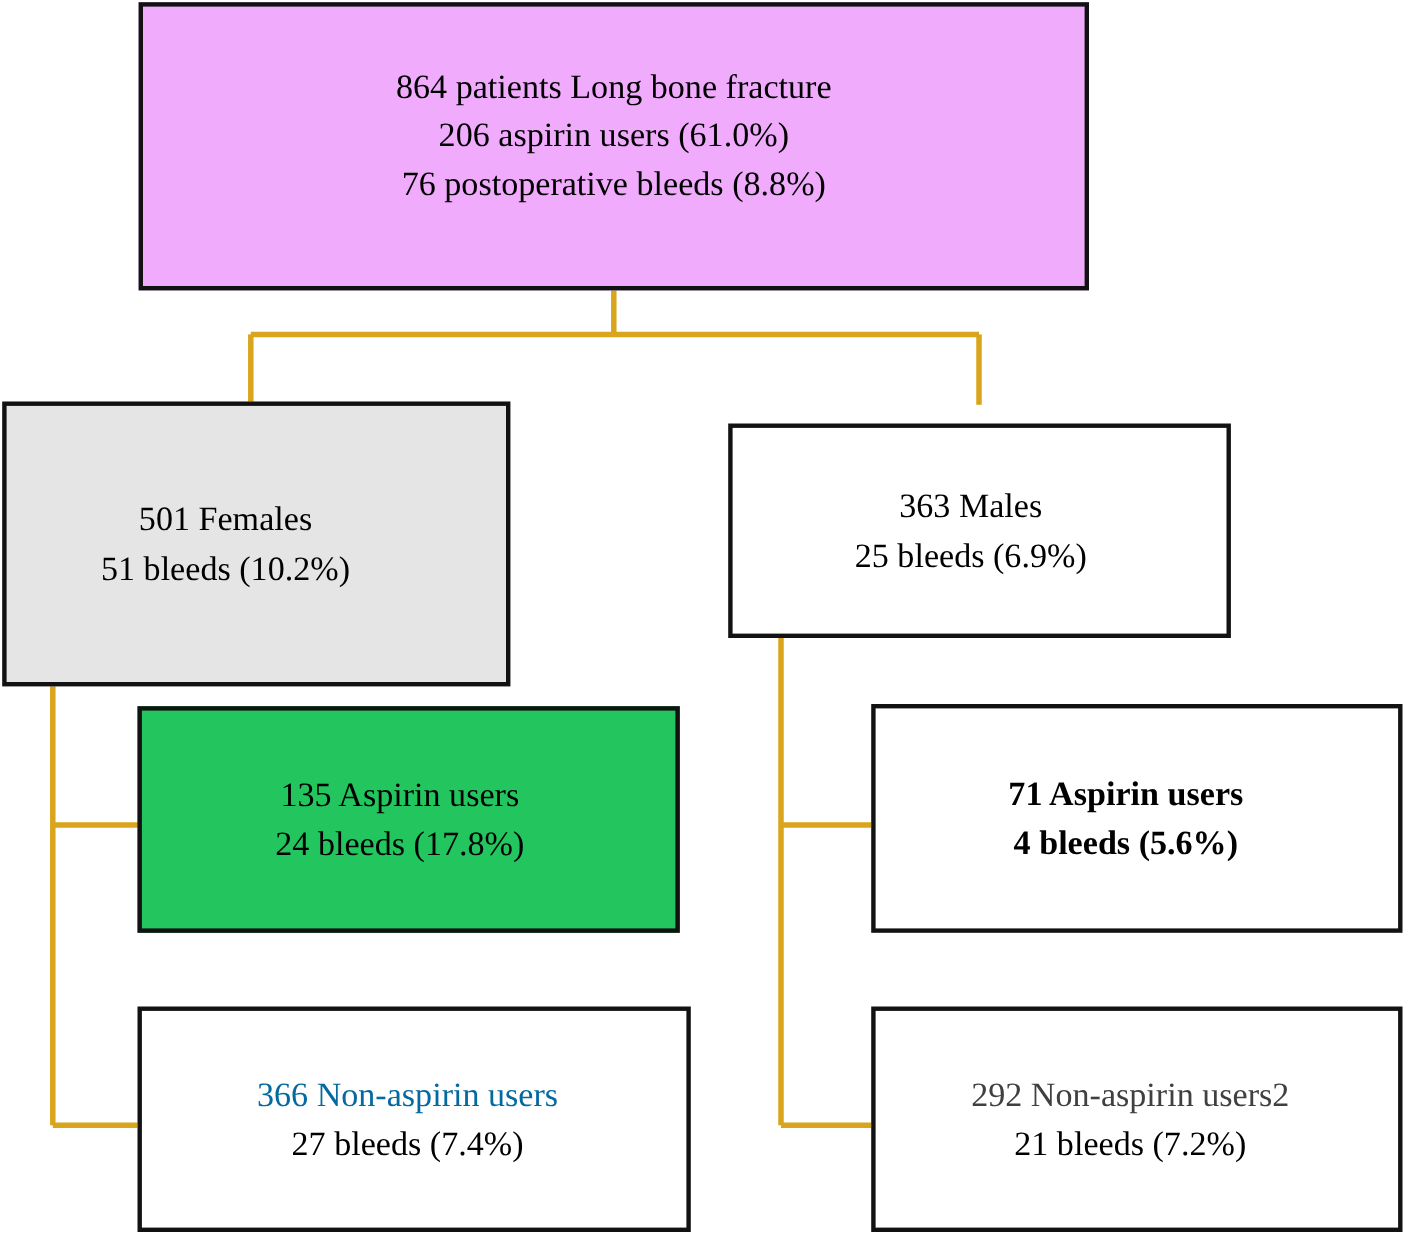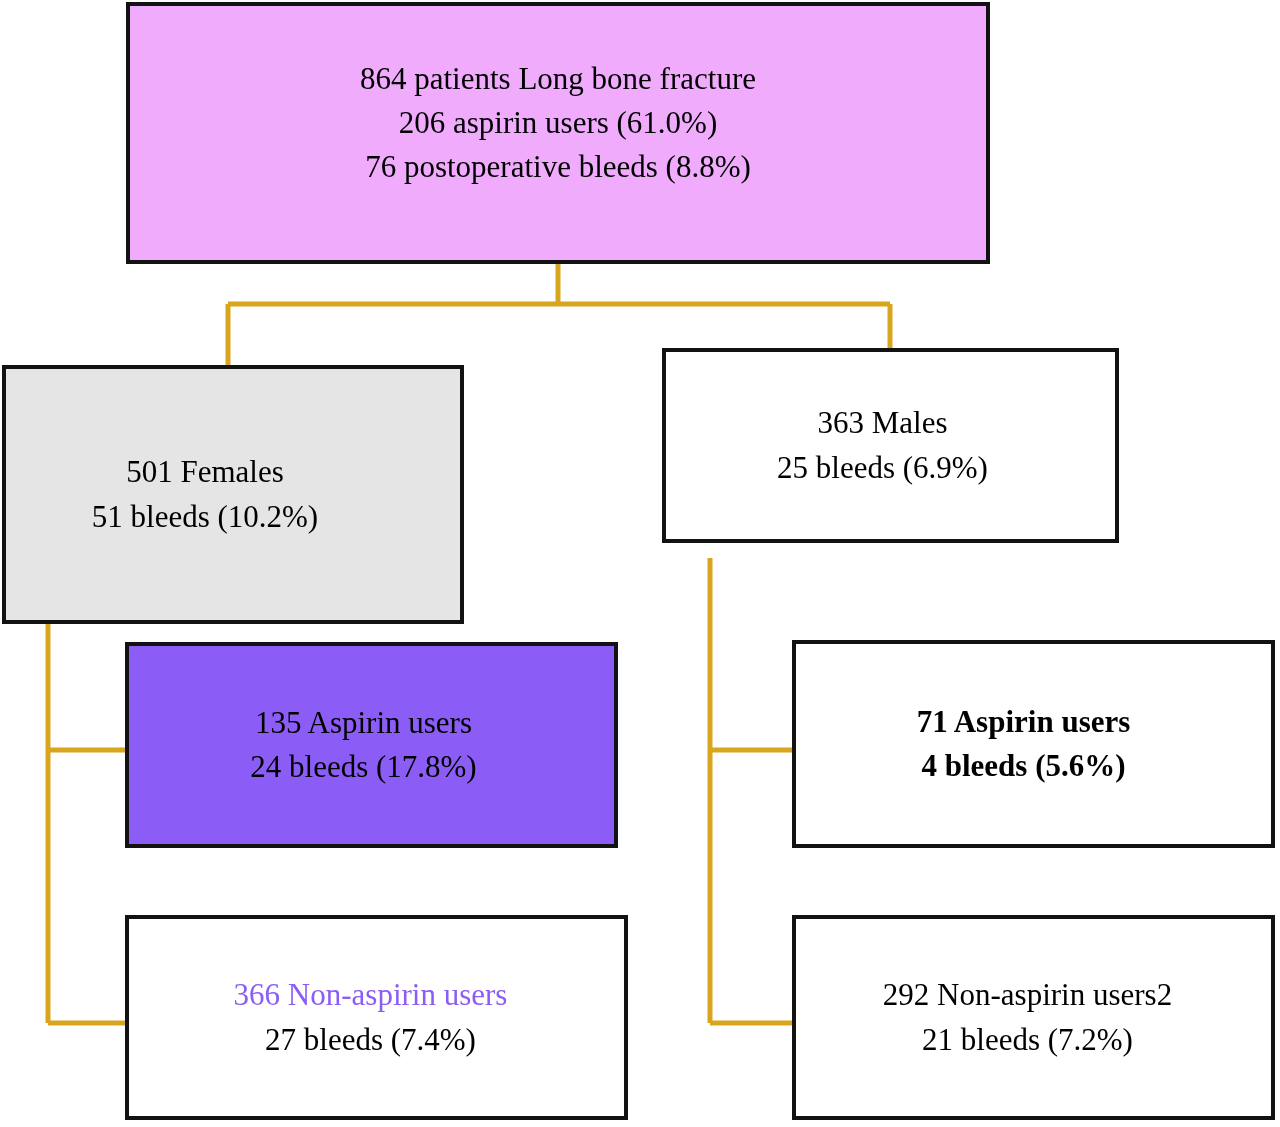--- a/index.html
+++ b/index.html
@@ -100,48 +100,48 @@
     </div>
   </div>
 
   <div class="node" id="node-female" style="left: 2px; top: 365px; width: 462px; height: 259px; border-color: rgb(18, 18, 18); background: #e5e5e5;">
     <div class="lines">
       <span class="line" style="color: rgb(0, 0, 0);">501 Females</span>
       <span class="line" style="color: rgb(0, 0, 0);">51 bleeds (10.2%)</span>
     </div>
   </div>
 
-  <div class="node" id="node-male" style="left: 662px; top: 348px; width: 457px; height: 195px; border-color: rgb(18, 18, 18); background: rgb(255, 255, 255);">
+  <div class="node" id="node-male" style="left: 662px; top: 385px; width: 457px; height: 195px; border-color: rgb(18, 18, 18); background: rgb(255, 255, 255);">
     <div class="lines">
       <span class="line" style="color: rgb(0, 0, 0);">363 Males</span>
       <span class="line" style="color: rgb(0, 0, 0);">25 bleeds (6.9%)</span>
     </div>
   </div>
 
-  <div class="node" id="node-asp-f" style="left: 125px; top: 642px; width: 493px; height: 206px; border-color: rgb(18, 18, 18); background: #8b5cf6;">
+  <div class="node" id="node-asp-f" style="left: 125px; top: 642px; width: 493px; height: 206px; border-color: rgb(18, 18, 18); background: #22c55e;">
     <div class="lines">
       <span class="line" style="color: rgb(0, 0, 0);">135 Aspirin users</span>
       <span class="line" style="color: rgb(0, 0, 0);">24 bleeds (17.8%)</span>
     </div>
   </div>
 
   <div class="node" id="node-asp-m" style="left: 792px; top: 640px; width: 483px; height: 208px; border-color: rgb(18, 18, 18); background: rgb(255, 255, 255); font-weight: bold;">
     <div class="lines">
       <span class="line" style="color: rgb(0, 0, 0);">71 Aspirin users</span>
       <span class="line" style="color: rgb(0, 0, 0);">4 bleeds (5.6%)</span>
     </div>
   </div>
 
   <div class="node" id="node-non-f" style="left: 125px; top: 915px; width: 503px; height: 205px; border-color: rgb(18, 18, 18); background: rgb(255, 255, 255);">
     <div class="lines">
-      <span class="line" style="color: #8b5cf6;">366 Non-aspirin users</span>
+      <span class="line" style="color: #0369a1;">366 Non-aspirin users</span>
       <span class="line" style="color: rgb(0, 0, 0);">27 bleeds (7.4%)</span>
     </div>
   </div>
 
   <div class="node" id="node-non-m" style="left: 792px; top: 915px; width: 483px; height: 205px; border-color: rgb(18, 18, 18); background: rgb(255, 255, 255);">
     <div class="lines">
-      <span class="line" style="color: #000000;">292 Non-aspirin users2</span>
+      <span class="line" style="color: #404040;">292 Non-aspirin users2</span>
       <span class="line" style="color: rgb(0, 0, 0);">21 bleeds (7.2%)</span>
     </div>
   </div>
 
 </div>
 
 </body></html>

